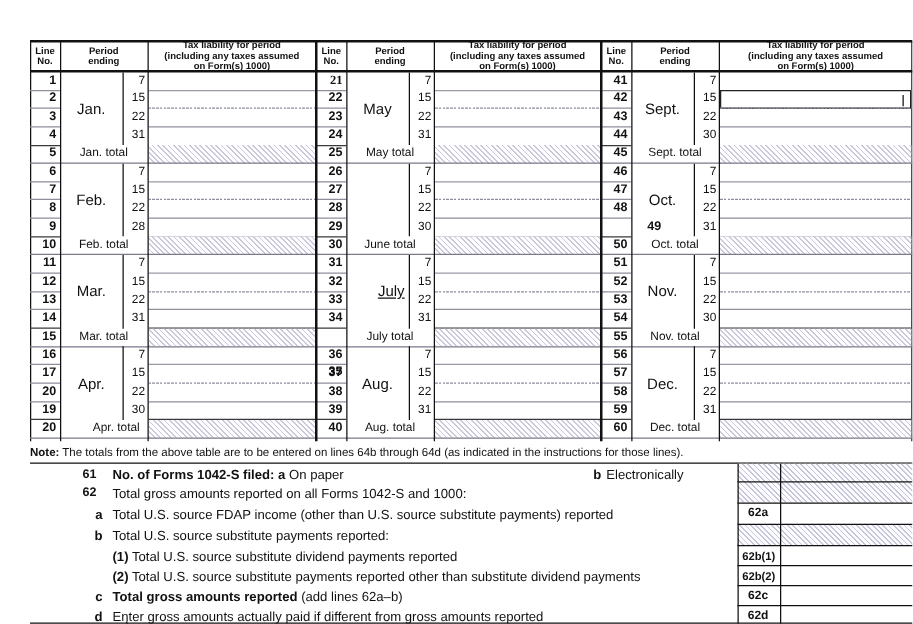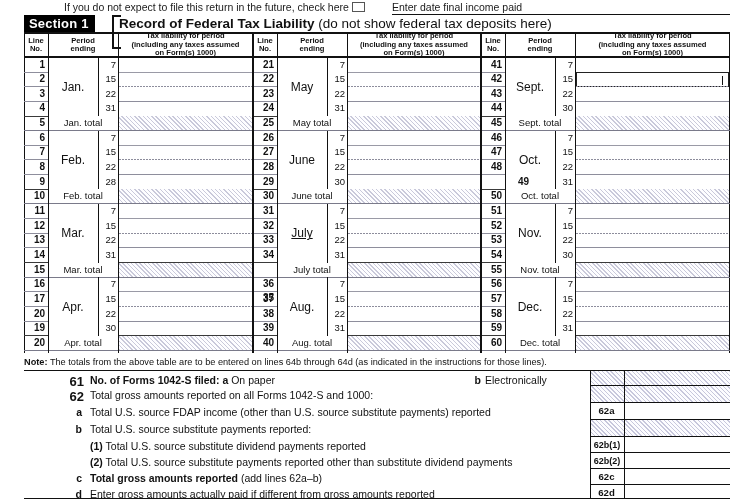--- a/index.html
+++ b/index.html
@@ -119,21 +119,21 @@
   .note{
     position:absolute;left:24px;top:356px;width:706px;height:12px;
     font-size:9.2px;line-height:12px;color:#111;white-space:nowrap;
   }
   .note b{font-weight:bold;}
   .note-rule{position:absolute;left:24px;top:369.5px;width:706px;height:1.5px;background:#111;}
 
   
   .blk{position:absolute;left:24px;top:371px;width:706px;height:128px;}
   .lnum{
-    position:absolute;font-size:13px;font-weight:bold;text-align:right;width:18px;
+    position:absolute;font-size:10px;font-weight:bold;width:18px;
   }
   .llet{
     position:absolute;font-size:10.5px;font-weight:bold;text-align:right;width:10px;
   }
   .ltxt{
     position:absolute;font-size:10.5px;white-space:nowrap;line-height:13px;
   }
   .ltxt b{font-weight:bold;}
   .leader{
     position:absolute;height:9px;
@@ -157,35 +157,21 @@
     background-color:#fcfcff;
   }
   .botbar{position:absolute;left:0;top:127px;width:706px;height:2px;background:#111;}
   .fragA{position:absolute;left:77px;top:126px;width:1px;height:11px;background:#111;}
 </style>
 </head>
 <body>
 
 <div class="page">
 
-  <div class="topline">
-    <div class="t1">If you do not expect to file this return in the future, check here</div>
-    <div class="chk"></div>
-    <div class="t2">Enter date final income paid</div>
-    <div class="rule"></div>
-  </div>
-
-  <div class="secbar">
-    <div class="tag">Section 1</div>
-    <div class="bracket"></div>
-    <div class="ttl">
-      <b>Record of Federal Tax Liability</b>
-      <span>(do not show federal tax deposits here)</span>
-    </div>
-  </div>
+
   <div class="secbar-line"></div>
 
   <div class="tbl">
     <div class="outer"></div>
     <div class="hdr" id="tbl-header">
         <div class="cell" style="left: 0px; width: 24px;">
           <div class="in">Line<br>No.</div>
         </div>
         <div class="cell" style="left: 24px; width: 70px;">
           <div class="in">Period<br>ending</div>
@@ -308,26 +294,26 @@
         <div class="cellDay" style="left: 74px; top: 249.05px;">22</div>
         <div class="amt" style="left: 95px; top: 249.05px; width: 133px;"></div>
         <div class="hsep grey" style="left: 95px; width: 133px; top: 263.1px;"></div>
         <div class="hsep grey" style="left: 0px; width: 24px; top: 263.1px;"></div>
         <div class="cellLine" style="left: 0px; top: 263.7px;">19</div>
         <div class="cellDay" style="left: 74px; top: 263.7px;">30</div>
         <div class="amt" style="left: 95px; top: 263.7px; width: 133px;"></div>
         <div class="hsep dark" style="left: 95px; width: 133px; top: 277.75px;"></div>
         <div class="hsep dark" style="left: 0px; width: 24px; top: 277.75px;"></div>
         <div class="cellLine" style="left: 0px; top: 278.35px;">20</div>
-        <div class="cellTot" style="left: 24px; top: 278.35px; width: 70px;">Apr. total</div>
+        <div class="cellTot" style="left: 34px; top: 278.35px; width: 70px;">Apr. total</div>
         <div class="amt hatch" style="left: 95px; top: 278.35px; width: 133px;"></div>
         <div class="hsep tot" style="left: 0px; width: 229px; top: 292.4px;"></div>
         <div class="cellMonTall" style="left: 253px; top: 0px; width: 50px; height: 58.6px;">May</div>
         <div style="position: absolute; width: 1px; background: rgb(17, 17, 17); left: 303px; top: 0px; height: 58.6px;"></div>
-        <div class="cellLine" style="left: 229px; top: 0px;">21</div>
+        <div class="cellLine" style="left: 229px; top: 0px; font-family: Liberation Serif, serif;">21</div>
         <div class="cellDay" style="left: 303px; top: 0px;">7</div>
         <div class="amt" style="left: 324px; top: 0px; width: 132px;"></div>
         <div class="hsep thin" style="left: 324px; width: 132px; top: 14.05px;"></div>
         <div class="hsep grey" style="left: 229px; width: 24px; top: 14.05px;"></div>
         <div class="cellLine" style="left: 229px; top: 14.65px;">22</div>
         <div class="cellDay" style="left: 303px; top: 14.65px;">15</div>
         <div class="amt" style="left: 324px; top: 14.65px; width: 132px;"></div>
         <div class="hsep dot" style="left: 324px; width: 132px; top: 28.7px;"></div>
         <div class="hsep grey" style="left: 229px; width: 24px; top: 28.7px;"></div>
         <div class="cellLine" style="left: 229px; top: 29.3px;">23</div>
@@ -337,21 +323,20 @@
         <div class="hsep grey" style="left: 229px; width: 24px; top: 43.35px;"></div>
         <div class="cellLine" style="left: 229px; top: 43.95px;">24</div>
         <div class="cellDay" style="left: 303px; top: 43.95px;">31</div>
         <div class="amt" style="left: 324px; top: 43.95px; width: 132px;"></div>
         <div class="hsep dark" style="left: 324px; width: 132px; top: 58px;"></div>
         <div class="hsep dark" style="left: 229px; width: 24px; top: 58px;"></div>
         <div class="cellLine" style="left: 229px; top: 58.6px;">25</div>
         <div class="cellTot" style="left: 253px; top: 58.6px; width: 70px;">May total</div>
         <div class="amt hatch" style="left: 324px; top: 58.6px; width: 132px;"></div>
         <div class="hsep tot" style="left: 229px; width: 228px; top: 72.65px;"></div>
-        <div class="cellMonTall" style="left: 253px; top: 73.25px; width: 50px; height: 58.6px;">June</div>
         <div style="position: absolute; width: 1px; background: rgb(17, 17, 17); left: 303px; top: 73.25px; height: 58.6px;"></div>
         <div class="cellLine" style="left: 229px; top: 73.25px;">26</div>
         <div class="cellDay" style="left: 303px; top: 73.25px;">7</div>
         <div class="amt" style="left: 324px; top: 73.25px; width: 132px;"></div>
         <div class="hsep thin" style="left: 324px; width: 132px; top: 87.3px;"></div>
         <div class="hsep grey" style="left: 229px; width: 24px; top: 87.3px;"></div>
         <div class="cellLine" style="left: 229px; top: 87.9px;">27</div>
         <div class="cellDay" style="left: 303px; top: 87.9px;">15</div>
         <div class="amt" style="left: 324px; top: 87.9px; width: 132px;"></div>
         <div class="hsep dot" style="left: 324px; width: 132px; top: 101.95px;"></div>
@@ -363,21 +348,21 @@
         <div class="hsep grey" style="left: 229px; width: 24px; top: 116.6px;"></div>
         <div class="cellLine" style="left: 229px; top: 117.2px;">29</div>
         <div class="cellDay" style="left: 303px; top: 117.2px;">30</div>
         <div class="amt" style="left: 324px; top: 117.2px; width: 132px;"></div>
         <div class="hsep dark" style="left: 324px; width: 132px; top: 131.25px;"></div>
         <div class="hsep dark" style="left: 229px; width: 24px; top: 131.25px;"></div>
         <div class="cellLine" style="left: 229px; top: 131.85px;">30</div>
         <div class="cellTot" style="left: 253px; top: 131.85px; width: 70px;">June total</div>
         <div class="amt hatch" style="left: 324px; top: 131.85px; width: 132px;"></div>
         <div class="hsep tot" style="left: 229px; width: 228px; top: 145.9px;"></div>
-        <div class="cellMonTall" style="left: 253px; top: 146.5px; width: 50px; height: 58.6px; text-decoration: underline;">July</div>
+        <div class="cellMonTall" style="left: 264px; top: 146.5px; width: 50px; height: 58.6px; text-decoration: underline;">July</div>
         <div style="position: absolute; width: 1px; background: rgb(17, 17, 17); left: 303px; top: 146.5px; height: 58.6px;"></div>
         <div class="cellLine" style="left: 229px; top: 146.5px;">31</div>
         <div class="cellDay" style="left: 303px; top: 146.5px;">7</div>
         <div class="amt" style="left: 324px; top: 146.5px; width: 132px;"></div>
         <div class="hsep thin" style="left: 324px; width: 132px; top: 160.55px;"></div>
         <div class="hsep grey" style="left: 229px; width: 24px; top: 160.55px;"></div>
         <div class="cellLine" style="left: 229px; top: 161.15px;">32</div>
         <div class="cellDay" style="left: 303px; top: 161.15px;">15</div>
         <div class="amt" style="left: 324px; top: 161.15px; width: 132px;"></div>
         <div class="hsep dot" style="left: 324px; width: 132px; top: 175.2px;"></div>

